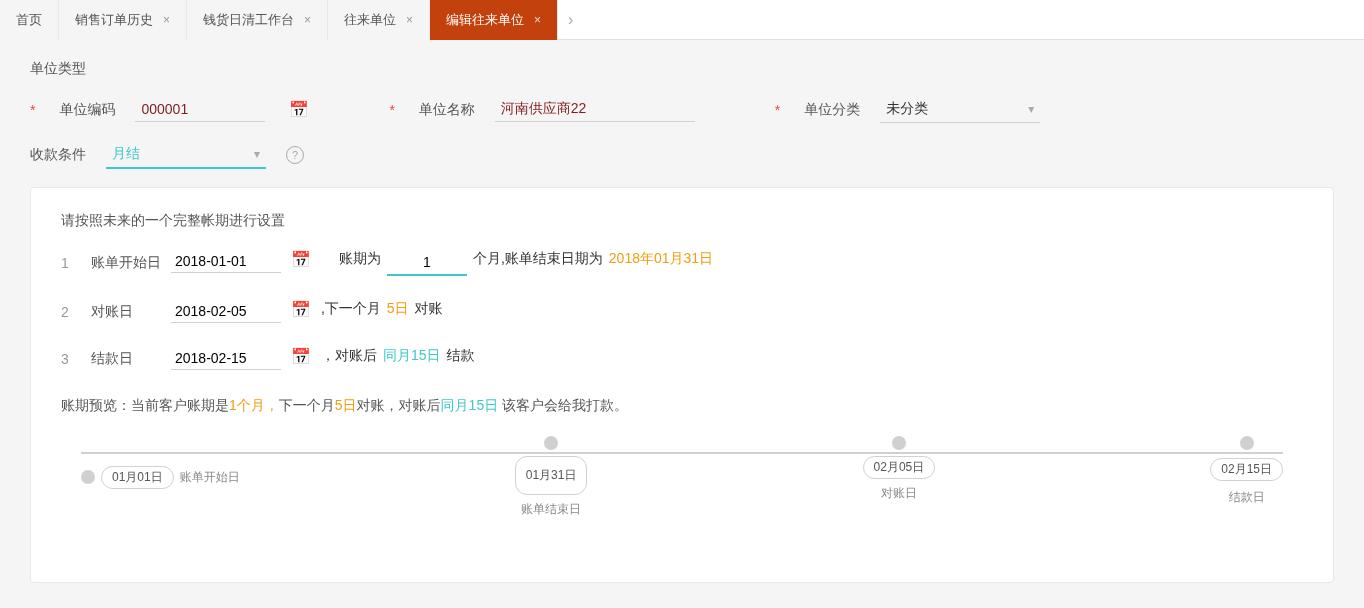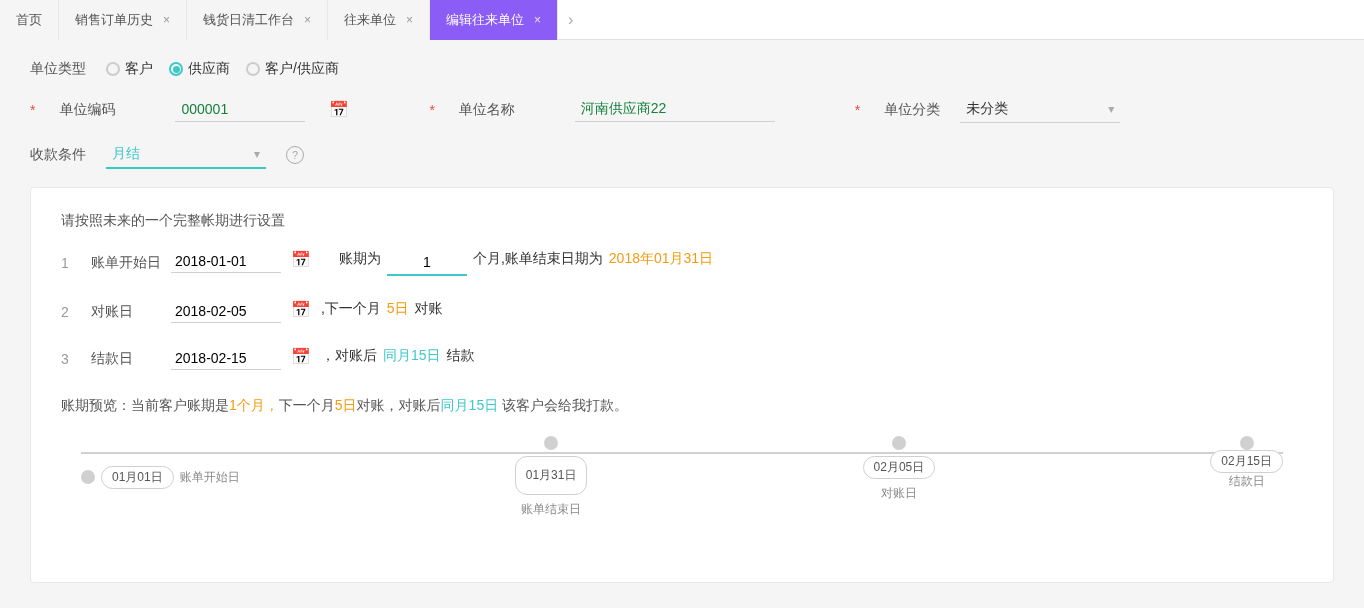--- a/index.html
+++ b/index.html
@@ -21,21 +21,21 @@
       cursor: pointer;
       font-size: 13px;
       color: #555;
       border-right: 1px solid #e8e8e8;
       background: #f5f5f5;
       height: 40px;
       white-space: nowrap;
       gap: 6px;
     }
     .tab.active {
-      background: #8b5cf6;
+      background: #c2410c;
       color: #fff;
     }
     .tab .close-btn {
       font-size: 12px;
       color: #999;
       cursor: pointer;
       margin-left: 4px;
     }
     .tab.active .close-btn { color: rgba(255,255,255,0.8); }
     .tab-expand {
@@ -99,25 +99,24 @@
       border-radius: 50%;
       background: #3ec9c9;
     }
 
     
     .input-field {
       border: none;
       border-bottom: 1px solid #d0d0d0;
       padding: 4px 6px;
       font-size: 14px;
-      color: #15803d;
+      color: #7f1d1d;
       background: transparent;
       outline: none;
       width: 160px;
-      margin-left: 40px;
     }
 
     
     .select-field {
       display: flex;
       align-items: center;
       border-bottom: 1px solid #d0d0d0;
       padding: 4px 6px;
       min-width: 120px;
       cursor: pointer;
@@ -238,34 +237,20 @@
     <span>编辑往来单位</span>
     <span class="close-btn">×</span>
   </div>
   <div class="tab-expand">›</div>
 </div>
 
 <div class="main-content">
 
   <div class="form-row">
     <span class="form-label">单位类型</span>
-    <div class="radio-group">
-      <div class="radio-item">
-        <div class="radio-circle"></div>
-        <span>客户</span>
-      </div>
-      <div class="radio-item">
-        <div class="radio-circle checked"></div>
-        <span>供应商</span>
-      </div>
-      <div class="radio-item">
-        <div class="radio-circle"></div>
-        <span>客户/供应商</span>
-      </div>
-    </div>
   </div>
 
   <div class="form-row">
 
     <span class="required">*</span>
     <span class="form-label">单位编码</span>
     <input class="input-field" type="text" value="000001" style="width: 130px;">
     <span class="cal-icon">📅</span>
 
     <span style="width:40px;"></span>
@@ -353,21 +338,21 @@
           <div style="font-size:12px;color:#555;border:1px solid #d0d0d0;border-radius:12px;padding:10px 10px;background:#fff;">01月31日</div>
           <div style="font-size:12px;color:#888;">账单结束日</div>
         </div>
 
         <div style="display:flex;flex-direction:column;align-items:center;gap:6px;">
           <div style="width:14px;height:14px;border-radius:50%;background:#d0d0d0;border:2px solid #d0d0d0;"></div>
           <div style="font-size:12px;color:#555;border:1px solid #d0d0d0;border-radius:12px;padding:2px 10px;background:#fff;">02月05日</div>
           <div style="font-size:12px;color:#888;">对账日</div>
         </div>
 
-        <div style="display:flex;flex-direction:column;align-items:center;gap:0;">
+        <div style="display:flex;flex-direction:column;align-items:center;gap:8px;">
           <div style="width:14px;height:14px;border-radius:50%;background:#d0d0d0;border:2px solid #d0d0d0;"></div>
           <div style="font-size:12px;color:#555;border:1px solid #d0d0d0;border-radius:12px;padding:2px 10px;background:#fff;">02月15日</div>
           <div style="font-size:12px;color:#888;">结款日</div>
         </div>
       </div>
     </div>
 
   </div>
 </div>
 

